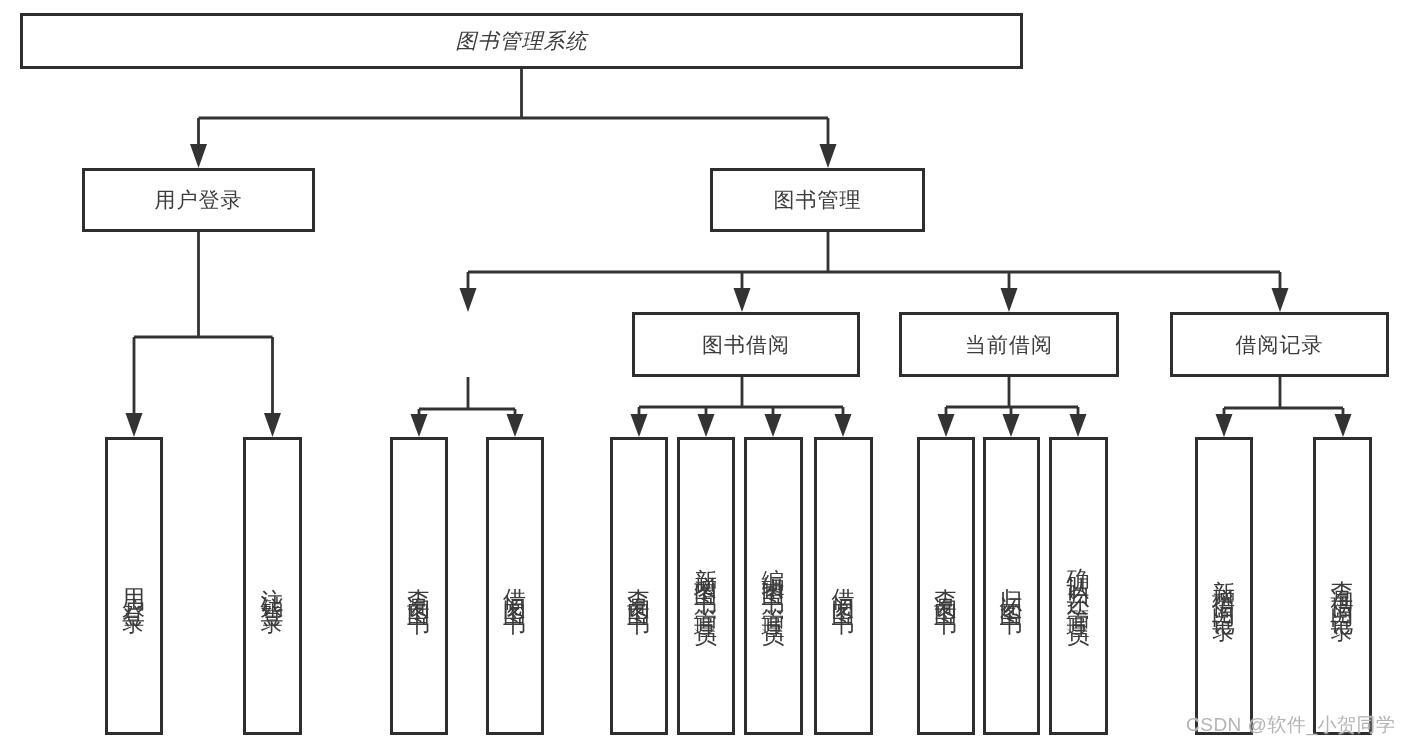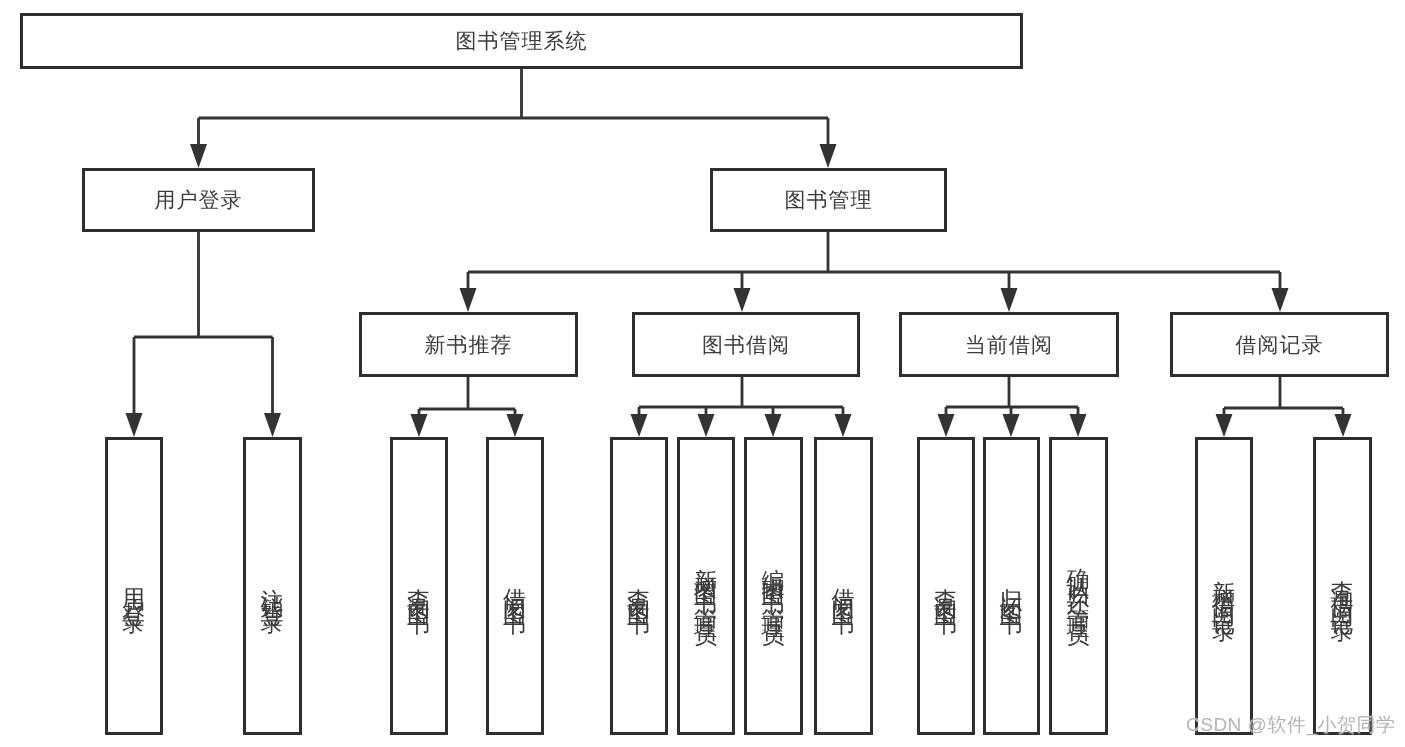--- a/index.html
+++ b/index.html
@@ -73,26 +73,25 @@
              M1280 377 V408 M1224 408 H1343 M1224 408 V419 M1343 408 V419" fill="none" stroke="#333333" stroke-width="2.8"></path>
     <path d="M198.5 168l-8.5 -24h17z M828 168l-8.5 -24h17z
              M468 312l-8.5 -24h17z M742 312l-8.5 -24h17z M1009 312l-8.5 -24h17z M1280 312l-8.5 -24h17z
              M134 437l-8.5 -24h17z M272.5 437l-8.5 -24h17z
              M419 437l-8.5 -23h17z M515 437l-8.5 -23h17z
              M639 437l-8.5 -23h17z M706 437l-8.5 -23h17z M773 437l-8.5 -23h17z M843 437l-8.5 -23h17z
              M946 437l-8.5 -23h17z M1011 437l-8.5 -23h17z M1078 437l-8.5 -23h17z
              M1224 437l-8.5 -23h17z M1343 437l-8.5 -23h17z" fill="#333333" stroke="none"></path>
   </svg>
 
-  <div class="box h-label" style="left:20px; top:13px; width:1003px; height:56px;">图书管理系统</div>
+  <div class="box h-label" style="left:20px; top:13px; width:1003px; height:56px;font-style:italic;">图书管理系统</div>
 
   <div class="box h-label" style="left:82px; top:168px; width:233px; height:64px;">用户登录</div>
-  <div class="box h-label" style="left:710px; top:168px; width:237px; height:64px;">图书管理</div>
+  <div class="box h-label" style="left:710px; top:168px; width:215px; height:64px;">图书管理</div>
 
-  <div class="box h-label" style="left:359px; top:312px; width:219px; height:65px;">新书推荐</div>
   <div class="box h-label" style="left:632px; top:312px; width:228px; height:65px;">图书借阅</div>
   <div class="box h-label" style="left:899px; top:312px; width:220px; height:65px;">当前借阅</div>
   <div class="box h-label" style="left:1170px; top:312px; width:219px; height:65px;">借阅记录</div>
 
   <div class="box leaf" style="left:105px; top:437px; width:58px; height:298px;">
     <span class="v-text">用户登录</span>
   </div>
   <div class="box leaf" style="left:243px; top:437px; width:59px; height:298px;">
     <span class="v-text">注销登录</span>
   </div>

